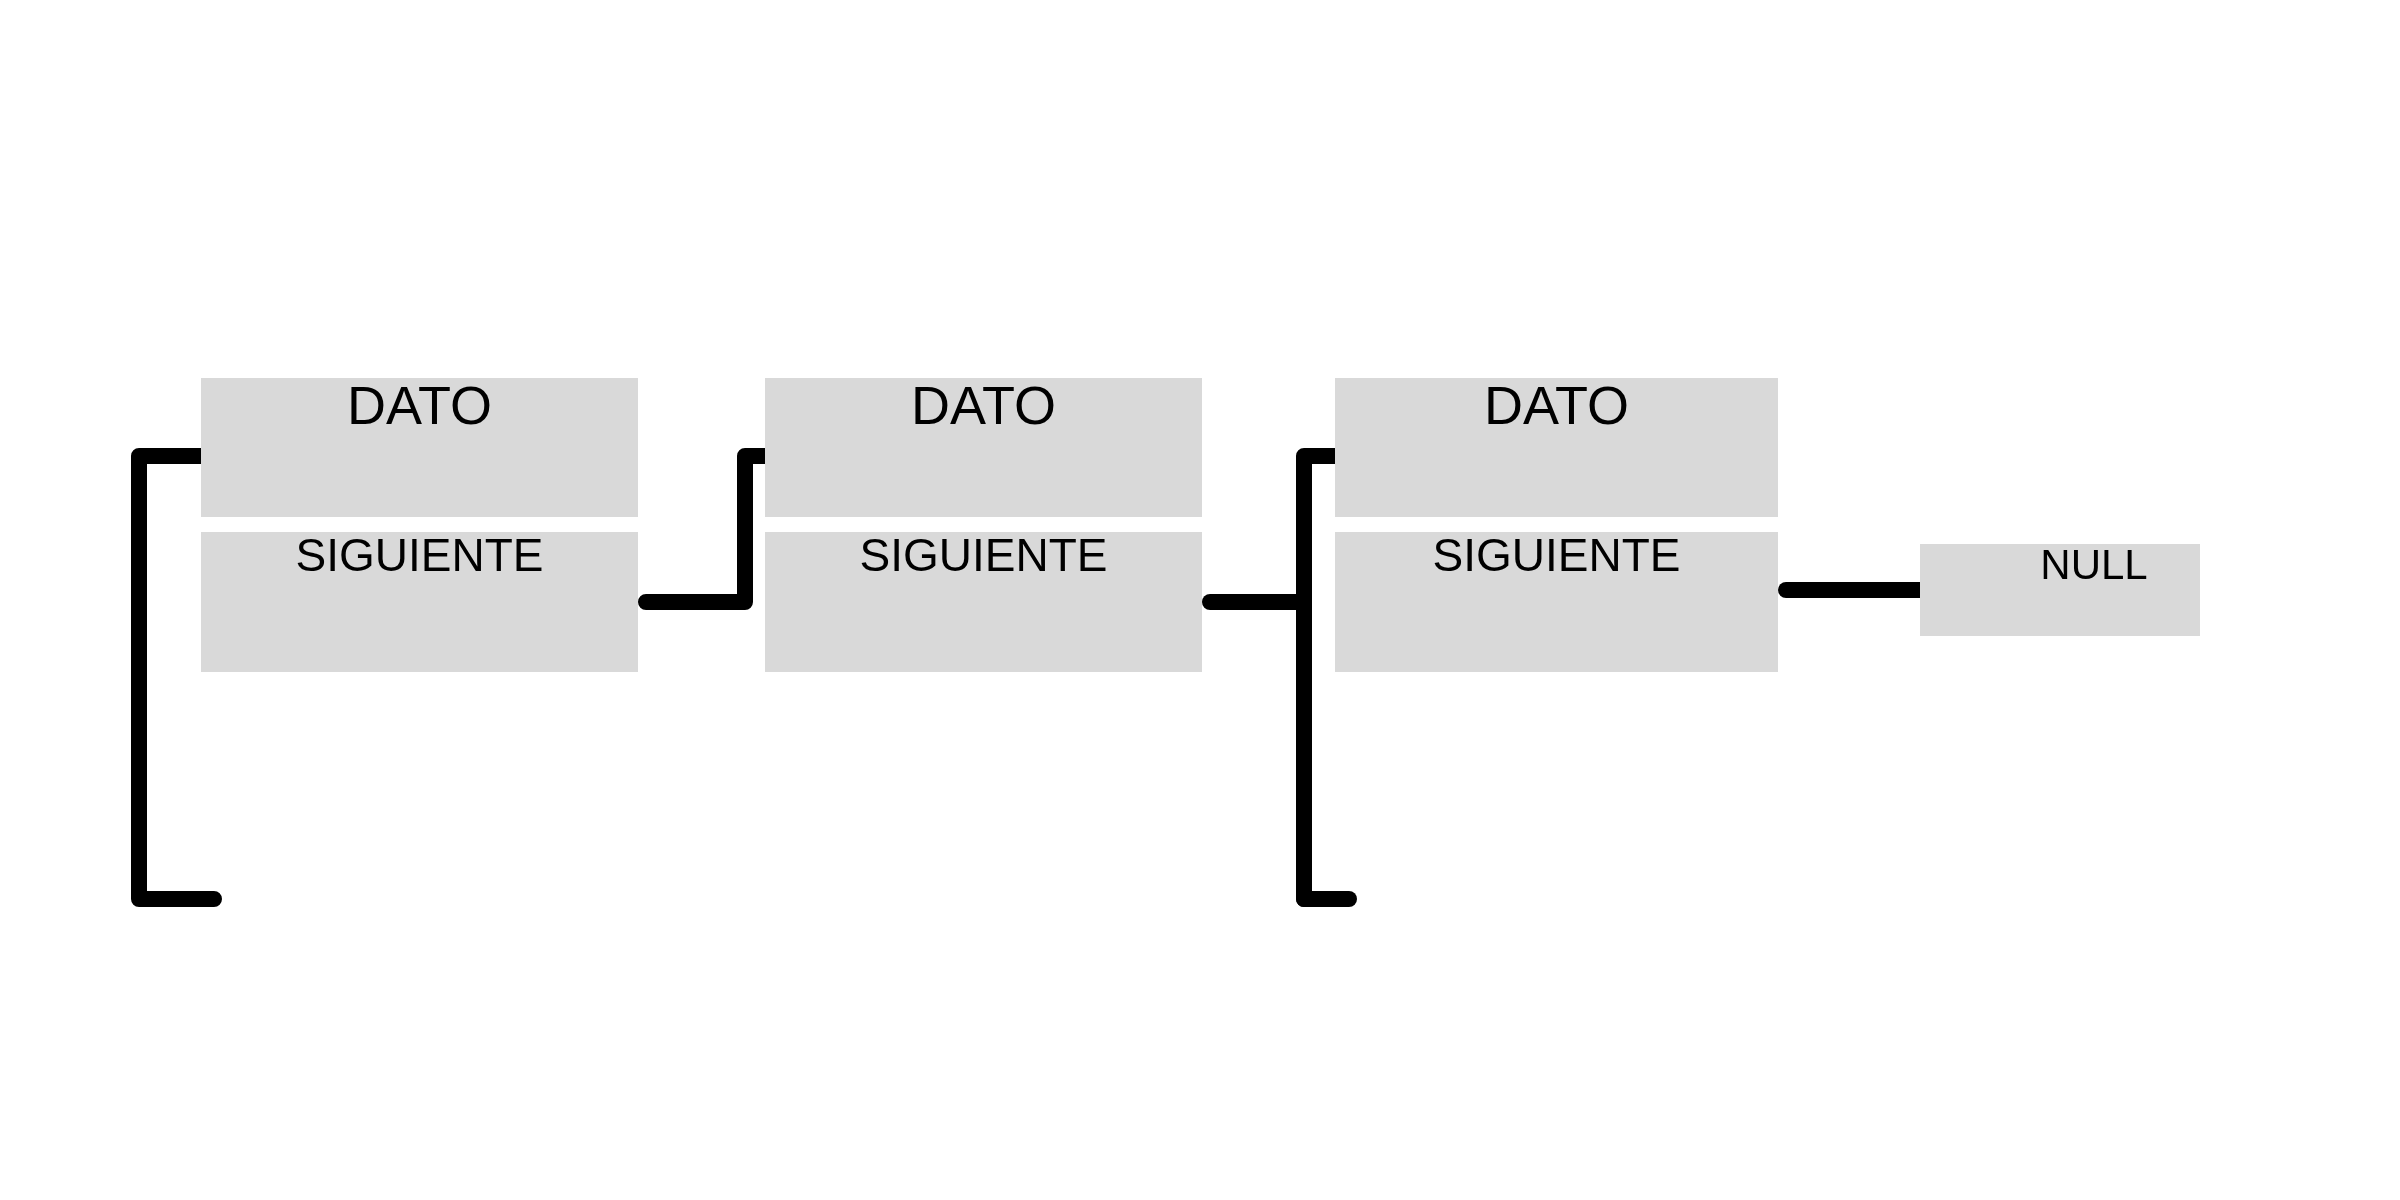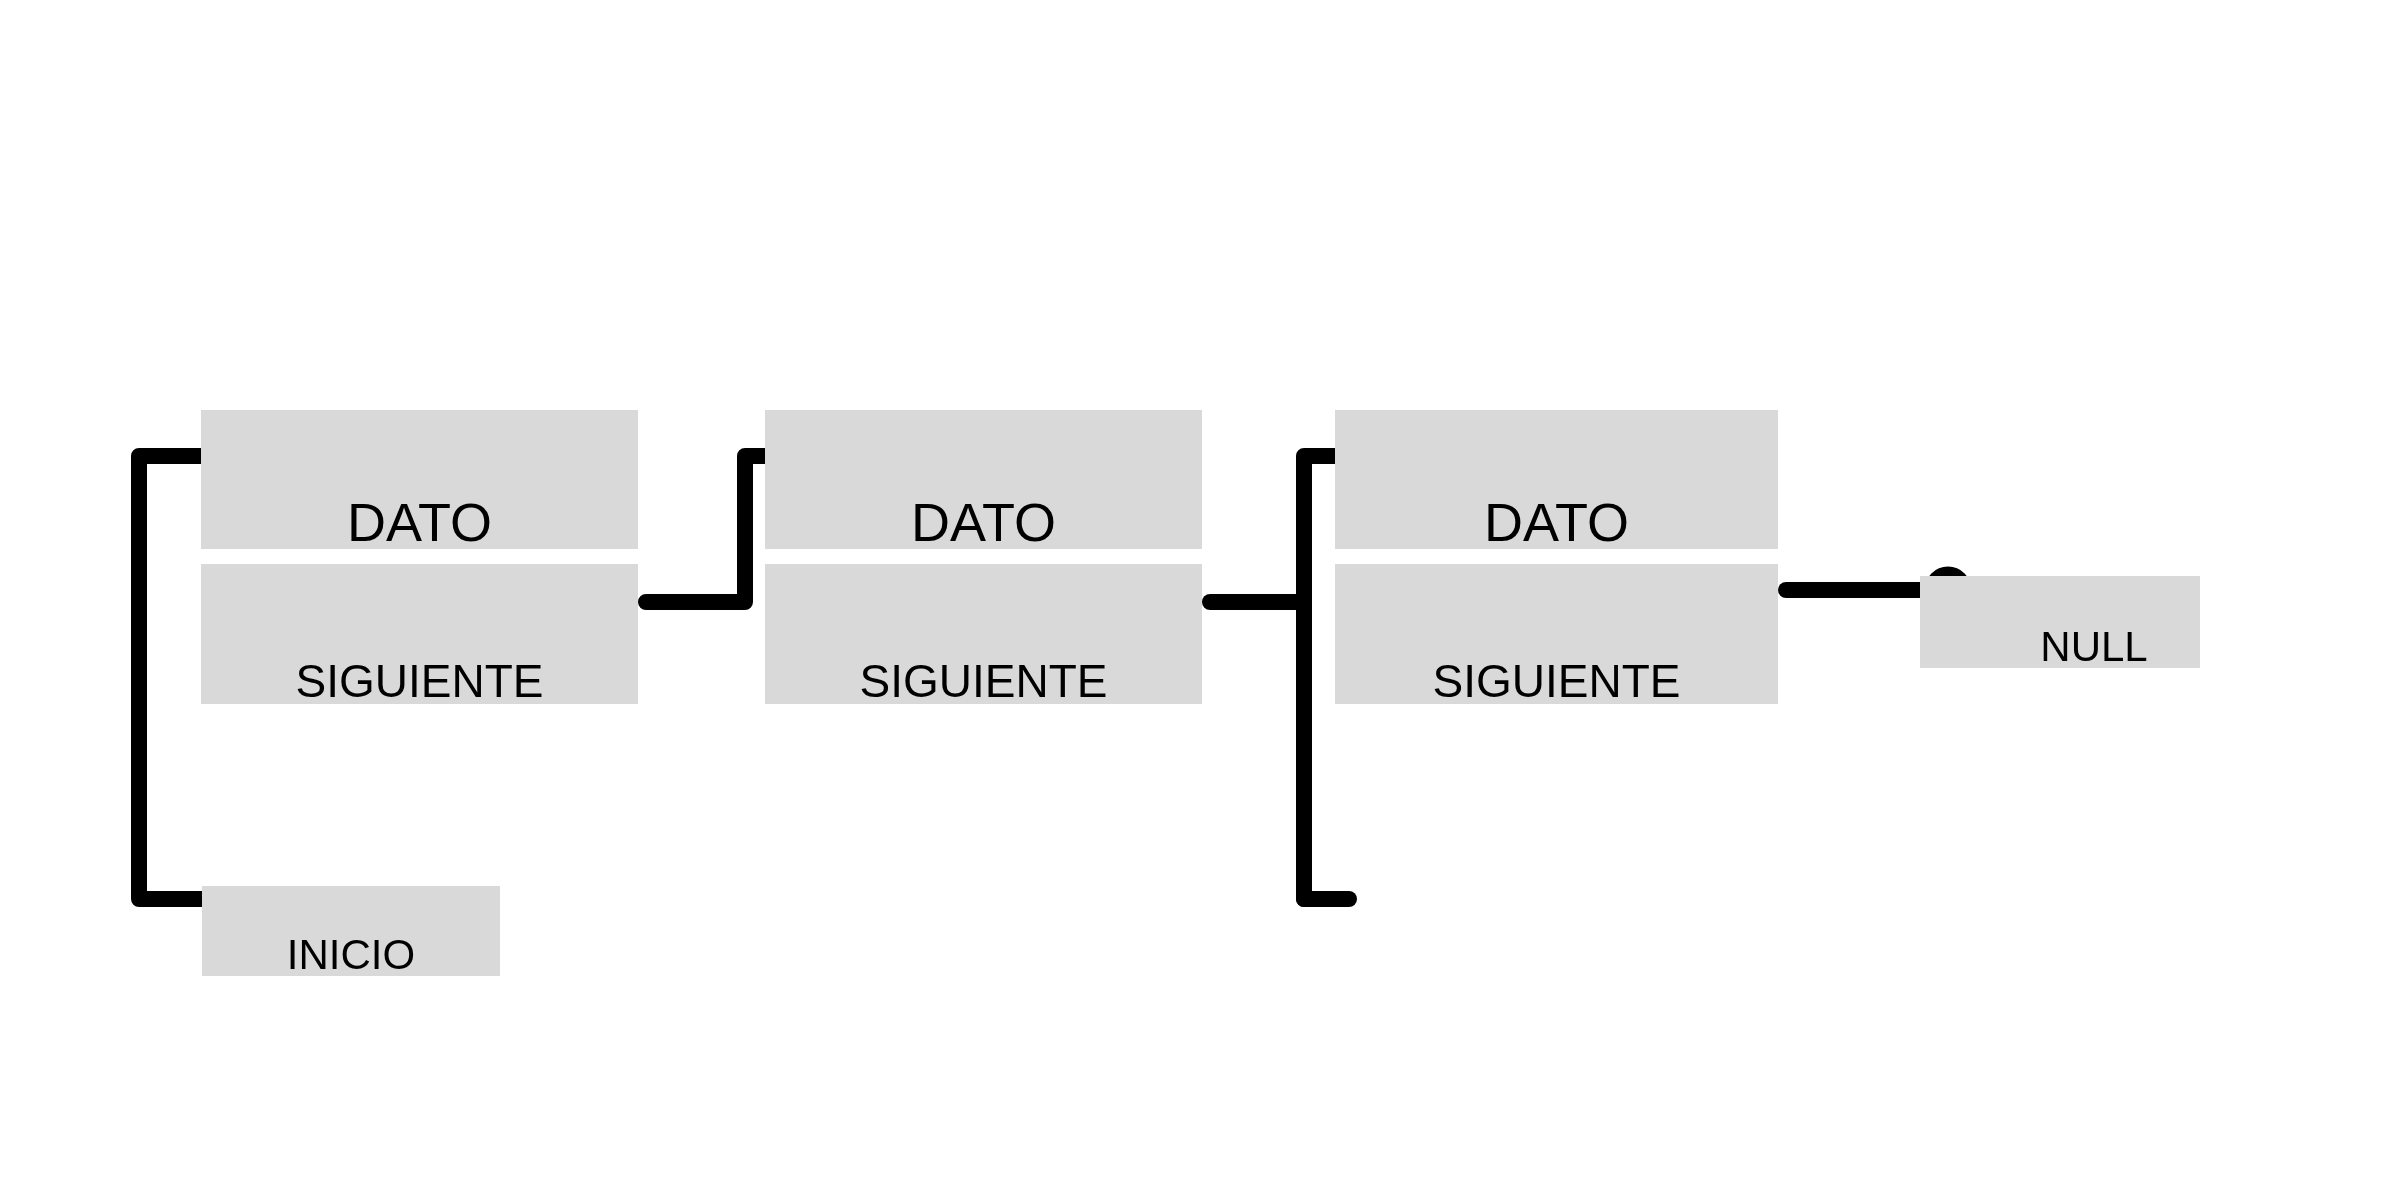--- a/index.html
+++ b/index.html
@@ -24,26 +24,25 @@
     left: 0;
     top: 0;
     width: 2400px;
     height: 1200px;
     pointer-events: none;
   }
   .cell {
     position: absolute;
     background: #d9d9d9;
     display: flex;
-    align-items: flex-end;
+    align-items: flex-start;
     justify-content: center;
     color: #000000;
     line-height: 1;
     white-space: nowrap;
-    margin-top: 32px;
   }
   .cell-dato {
     font-size: 54px;
   }
   .cell-siguiente {
     font-size: 46px;
   }
   .cell-pointer {
     font-size: 42px;
   }
@@ -96,22 +95,19 @@
     <span>SIGUIENTE</span>
   </div>
 
   <div class="cell cell-dato" style="left:1335px; top:378px; width:443px; height:139px;">
     <span>DATO</span>
   </div>
   <div class="cell cell-siguiente" style="left:1335px; top:532px; width:443px; height:140px;">
     <span>SIGUIENTE</span>
   </div>
 
-  <div class="cell cell-pointer" style="left:202px; top:854px; width:298px; height:90px;">
-    <span>INICIO</span>
-  </div>
 
 
   <div class="cell cell-null" style="left:1920px; top:544px; width:280px; height:92px;">
     <span>NULL</span>
   </div>
 
 </div>
 
 </body></html>

